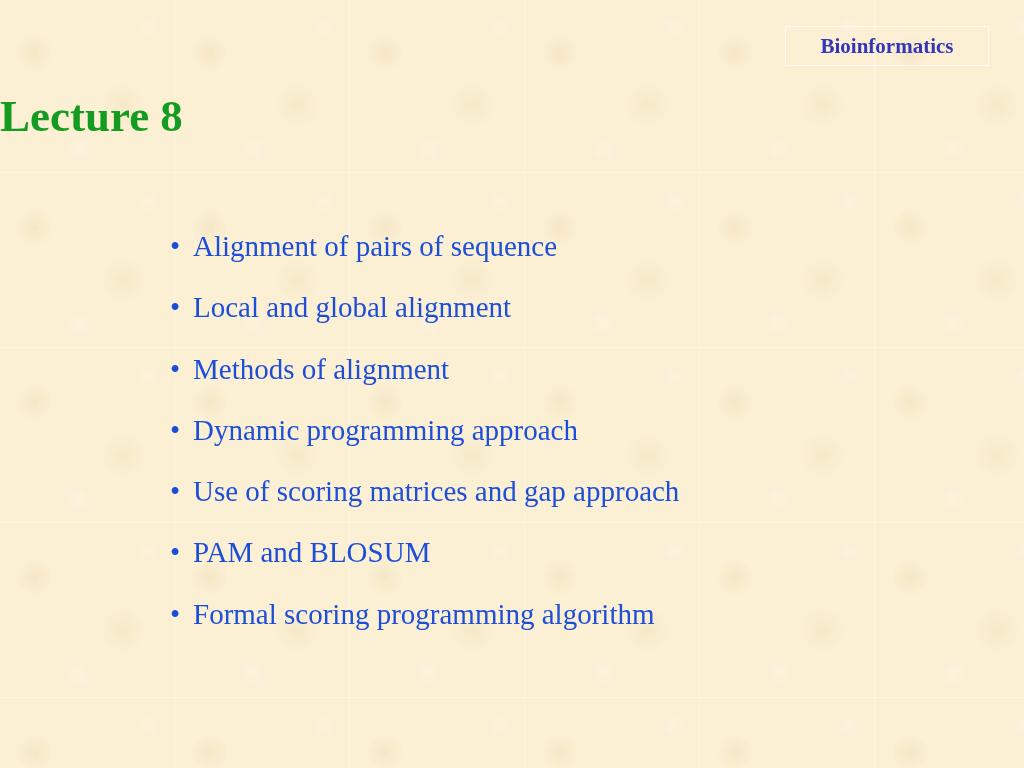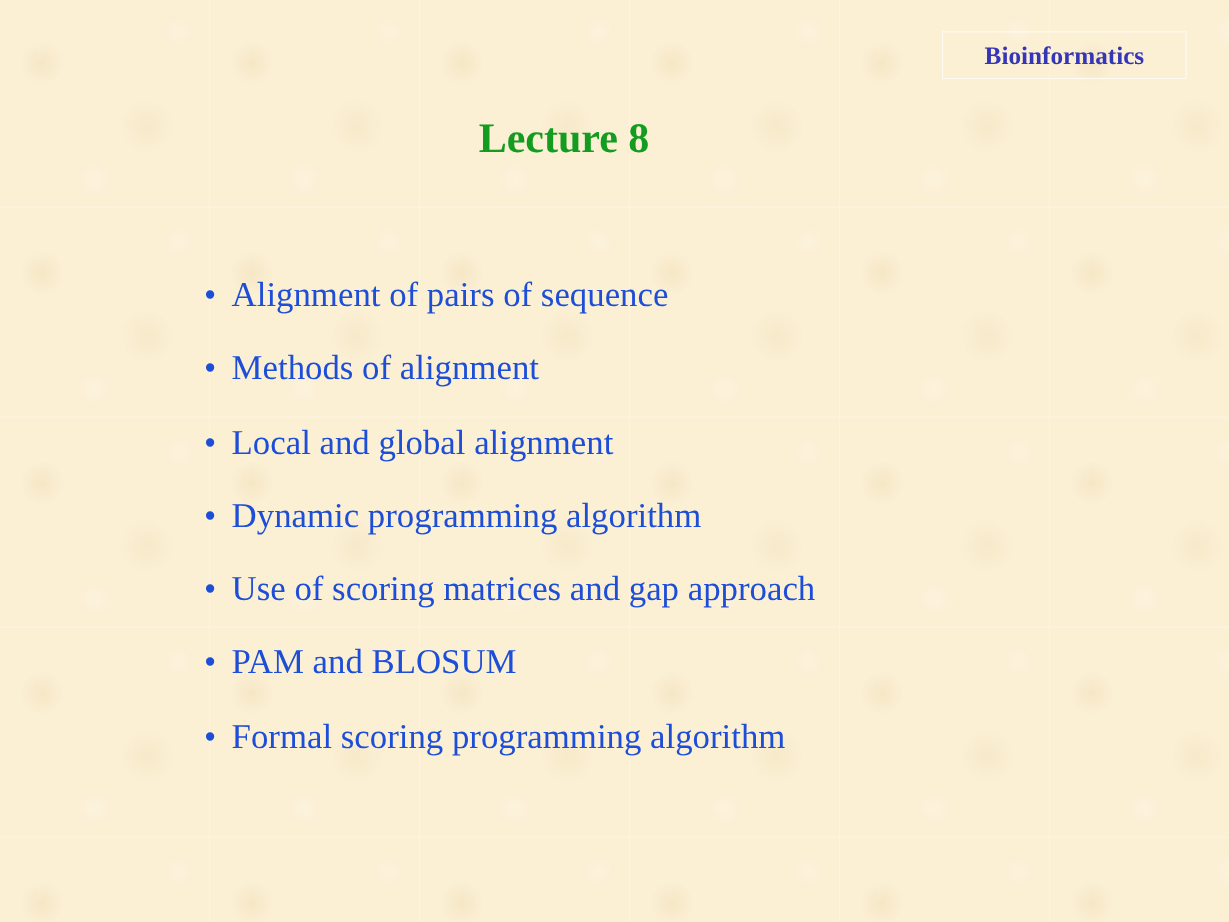--- a/index.html
+++ b/index.html
@@ -45,24 +45,24 @@
       font-weight: bold;
       font-size: 21px;
       font-family: "Liberation Serif", serif;
       letter-spacing: 0px;
     }
     .title {
       position: absolute;
       left: 0;
       width: 940px;
       top: 94px;
-      text-align: center;
+      text-align: left;
       color: #139c1f;
       font-weight: bold;
-      font-size: 35px;
+      font-size: 45px;
       font-family: "Liberation Serif", serif;
       line-height: 44px;
     }
     .bullets {
       position: absolute;
       left: 170px;
       top: 216px;
       margin: 0;
       padding: 0;
       list-style: none;
@@ -88,27 +88,27 @@
     <span class="course-label">Bioinformatics</span>
   </div>
 
   <div class="title">Lecture 8</div>
 
   <ul class="bullets">
     <li class="bullet-item">
       <span class="bullet-mark">•</span><span>Alignment of pairs of sequence</span>
     </li>
     <li class="bullet-item">
+      <span class="bullet-mark">•</span><span>Local and global alignment</span>
+    </li>
+    <li class="bullet-item">
       <span class="bullet-mark">•</span><span>Methods of alignment</span>
     </li>
     <li class="bullet-item">
-      <span class="bullet-mark">•</span><span>Local and global alignment</span>
-    </li>
-    <li class="bullet-item">
-      <span class="bullet-mark">•</span><span>Dynamic programming algorithm</span>
+      <span class="bullet-mark">•</span><span>Dynamic programming approach</span>
     </li>
     <li class="bullet-item">
       <span class="bullet-mark">•</span><span>Use of scoring matrices and gap approach</span>
     </li>
     <li class="bullet-item">
       <span class="bullet-mark">•</span><span>PAM and BLOSUM</span>
     </li>
     <li class="bullet-item">
       <span class="bullet-mark">•</span><span>Formal scoring programming algorithm</span>
     </li>

